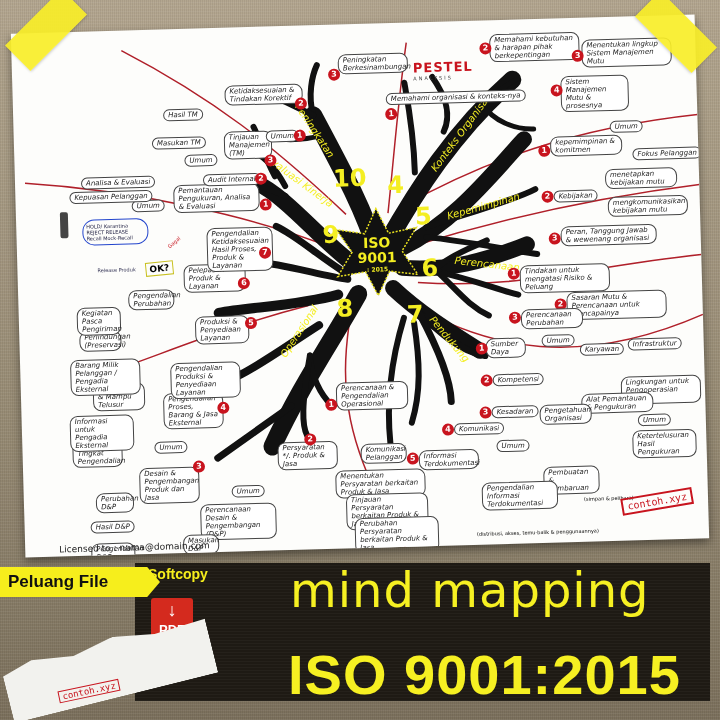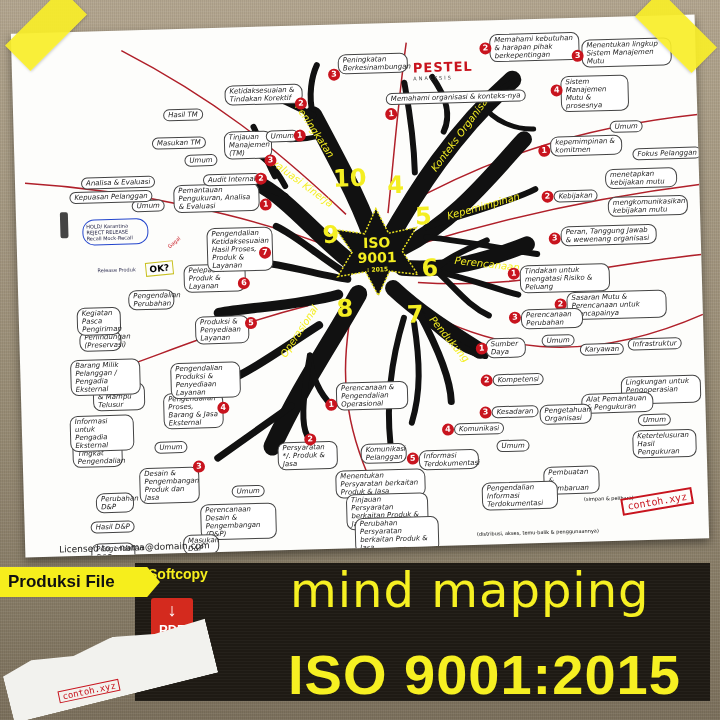--- a/index.html
+++ b/index.html
@@ -290,21 +290,21 @@
   <div class="badge red" style="left:316px;top:44px;">3</div>
 
   <div class="license">Licensed to : nama@domain.com</div>
   <div class="stamp">contoh.xyz</div>
 </div>
 
 <div class="tape tl"></div>
 <div class="tape tr"></div>
 
 <div class="banner"></div>
-<div class="orig">Produksi File</div>
+<div class="orig">Peluang File</div>
 <div class="softcopy">Softcopy</div>
 <div class="pdf">
   <span class="arrow">↓</span>
   <span>PDF</span>
 </div>
 <div class="title1">mind mapping</div>
 <div class="title2">ISO 9001:2015</div>
 <div class="torn"></div>
 <div class="torn-stamp">contoh.xyz</div>
 

